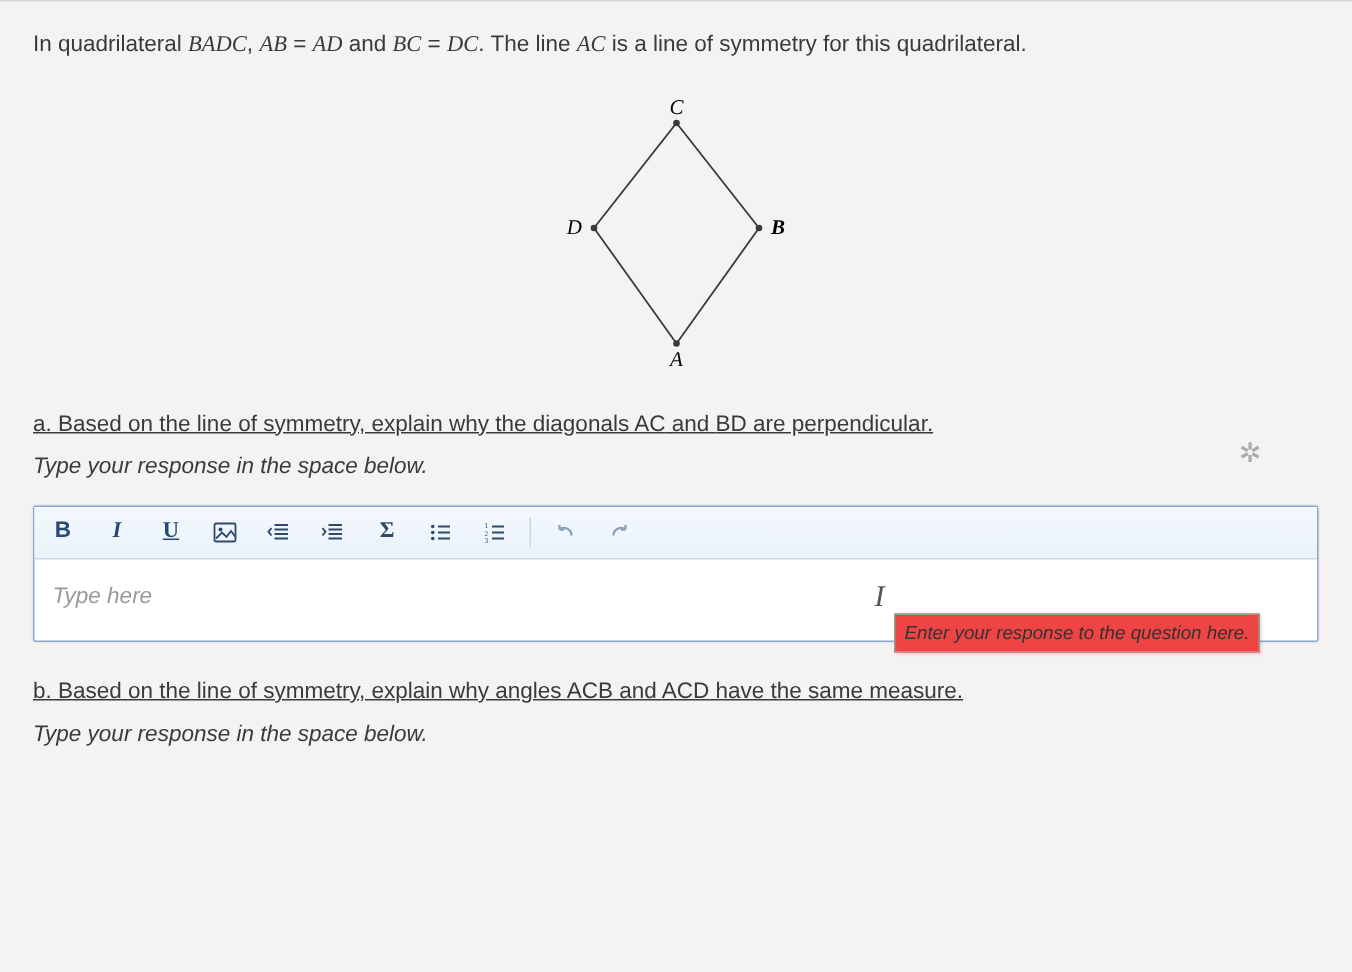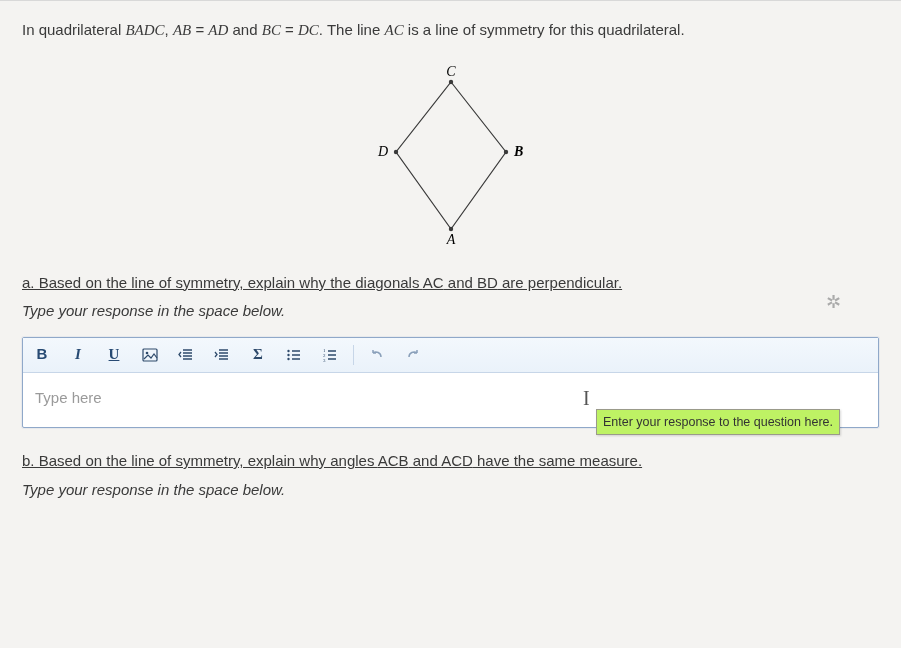--- a/index.html
+++ b/index.html
@@ -47,30 +47,31 @@
     .tb-btn.italic { font-style:italic; font-weight:bold; color:#274a73;}
     .tb-btn.underline { text-decoration: underline; font-weight:bold; color:#274a73;}
     .tb-btn svg { width:16px; height:16px; }
     .tb-sep { width:1px; height:20px; background:#c7d6e8; margin: 0 -2px;}
     .editor-body {
       padding: 14px 12px 18px 12px;
       color:#9a9a9a;
       font-size:15px;
       min-height: 48px;
       position: relative;
+      font-style: italic;
     }
     .text-cursor {
       position:absolute;
       left: 560px; top: 10px;
       font-family: serif; font-size: 20px; color:#555;
     }
     .tooltip {
       position:absolute;
       right: 38px; top: 36px;
-      background:#bef264;
+      background:#ef4444;
       border:1px solid #9a9a8a;
       padding: 3px 6px;
       font-size: 12.5px;
       color:#333;
       box-shadow: 1px 1px 2px rgba(0,0,0,0.15);
     }
     .section-b { margin-top: 10px; }
     .noisy-dot { position:absolute; right:60px; top:288px; color:#aaa; font-size:18px;}
   </style>
 </head>

